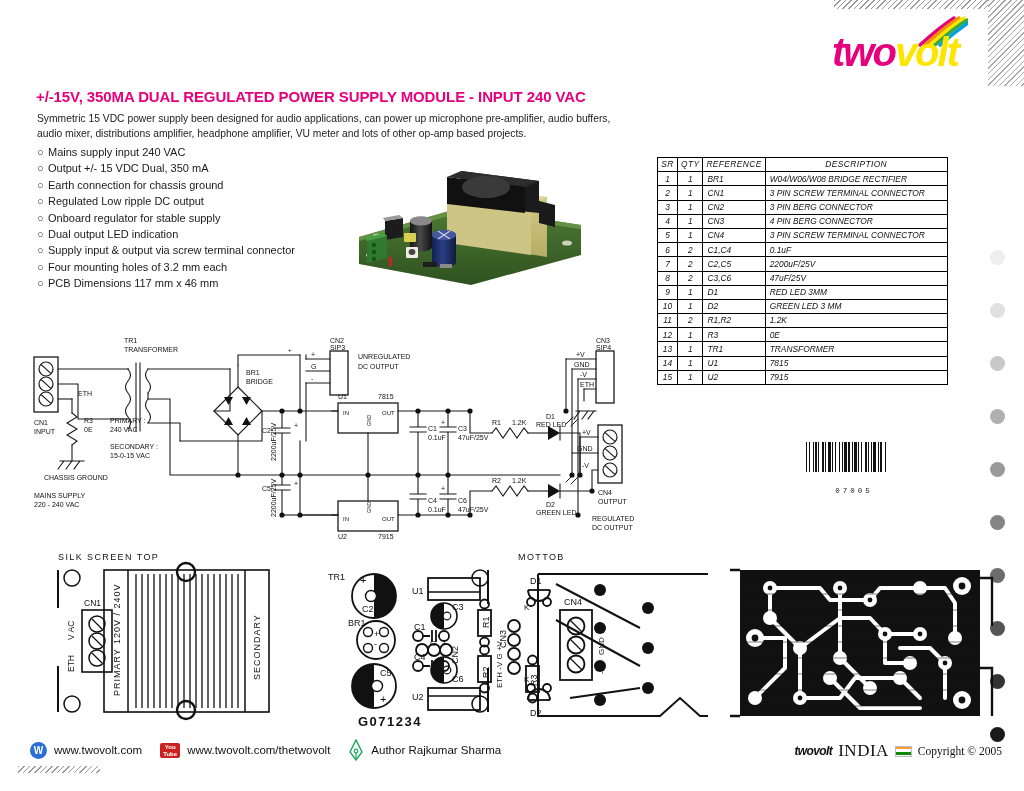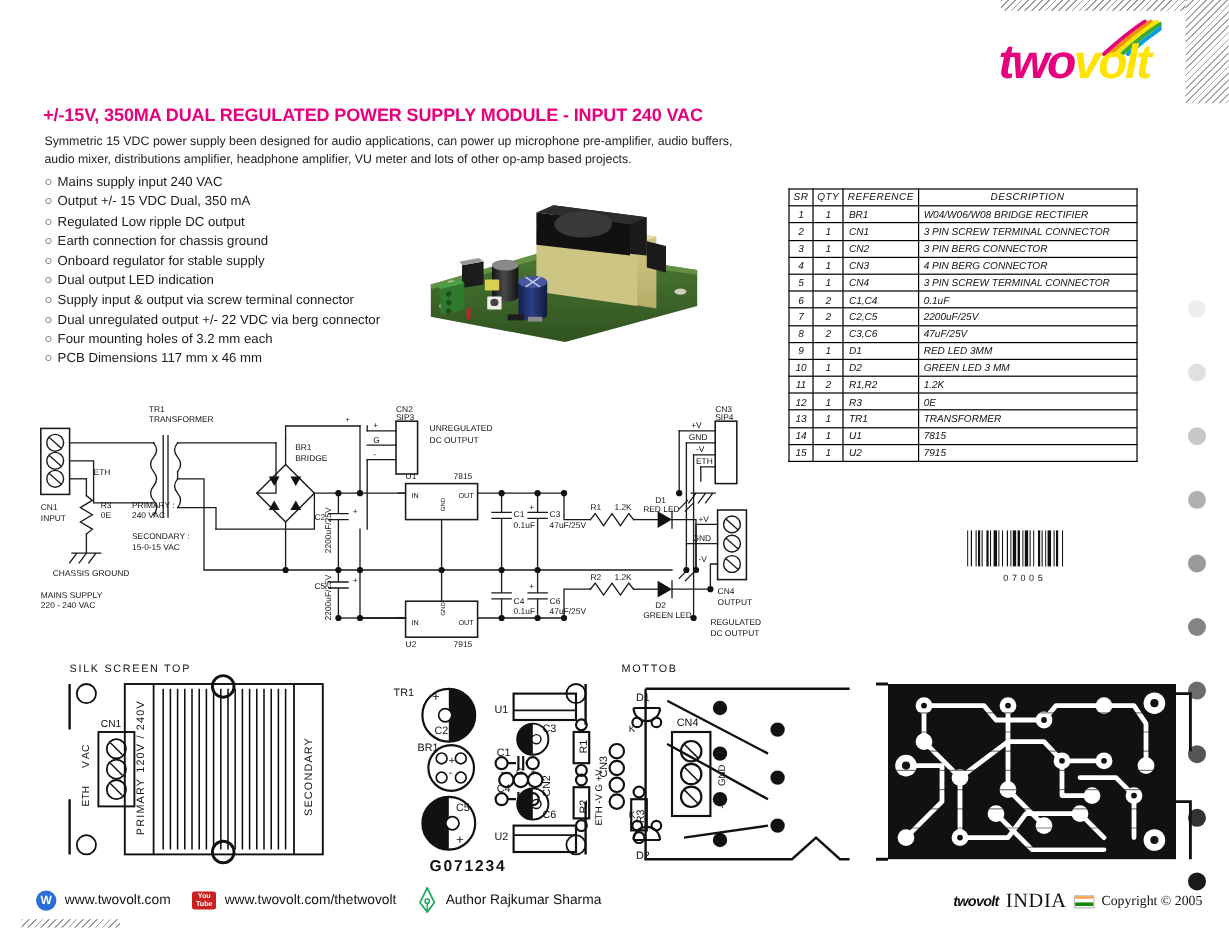--- a/index.html
+++ b/index.html
@@ -74,21 +74,21 @@
   .bom td.sr{ width:20px; }
   .bom td.qty{ width:22px; }
   .bom td.ref{ width:62px; padding-left:4px; }
   .bom td.desc{ width:182px; padding-left:4px; }
 
   
   .barcode{ position:absolute; left:806px; top:442px; width:96px; height:30px; }
   .barcode .bars{ width:100%; height:100%; display:flex; }
   .barcode .num{
     text-align:center; font-size:7.5px; letter-spacing:3px;
-    color:#222; margin-top:5px; font-family:Liberation Sans, sans-serif;
+    color:#222; margin-top:15px; font-family:Liberation Mono, monospace;
   }
 
   
   .dots{ position:absolute; right:12px; top:250px; width:22px; }
   .dots i{ display:block; width:15px; height:15px; border-radius:50%; margin-bottom:38px; }
 
   
   .schematic{ position:absolute; left:0px; top:325px; width:660px; height:225px; }
   .pcb{ position:absolute; left:40px; top:548px; width:960px; height:185px; }
 
@@ -139,26 +139,25 @@
     </svg>
     <div class="word"><span class="two">two</span><span class="volt">volt</span></div>
   </div>
 
   <div class="title">+/-15V, 350MA DUAL REGULATED POWER SUPPLY MODULE - INPUT 240 VAC</div>
   <div class="intro">Symmetric 15 VDC power supply been designed for audio applications, can power up microphone pre-amplifier, audio buffers, audio mixer, distributions amplifier, headphone amplifier, VU meter and lots of other op-amp based projects.</div>
 
   <div class="features">
     <div class="li"><span class="bul">○</span><span>Mains supply input 240 VAC</span></div>
     <div class="li"><span class="bul">○</span><span>Output +/- 15 VDC Dual, 350 mA</span></div>
+    <div class="li"><span class="bul">○</span><span>Earth connection for chassis ground</span></div>
     <div class="li"><span class="bul">○</span><span>Regulated Low ripple DC output</span></div>
-    <div class="li"><span class="bul">○</span><span>Earth connection for chassis ground</span></div>
     <div class="li"><span class="bul">○</span><span>Onboard regulator for stable supply</span></div>
     <div class="li"><span class="bul">○</span><span>Dual output LED indication</span></div>
     <div class="li"><span class="bul">○</span><span>Supply input &amp; output via screw terminal connector</span></div>
-    <div class="li"><span class="bul">○</span><span>Dual unregulated output +/- 22 VDC via berg connector</span></div>
     <div class="li"><span class="bul">○</span><span>Four mounting holes of 3.2 mm each</span></div>
     <div class="li"><span class="bul">○</span><span>PCB Dimensions 117 mm x 46 mm</span></div>
   </div>
 
   <svg class="photo" viewBox="0 0 250 125">
     <defs>
       <linearGradient id="pcbG" x1="0" y1="0" x2="0" y2="1">
         <stop offset="0" stop-color="#4e7a34"></stop>
           <stop offset="1" stop-color="#2f5220"></stop>
       </linearGradient>

